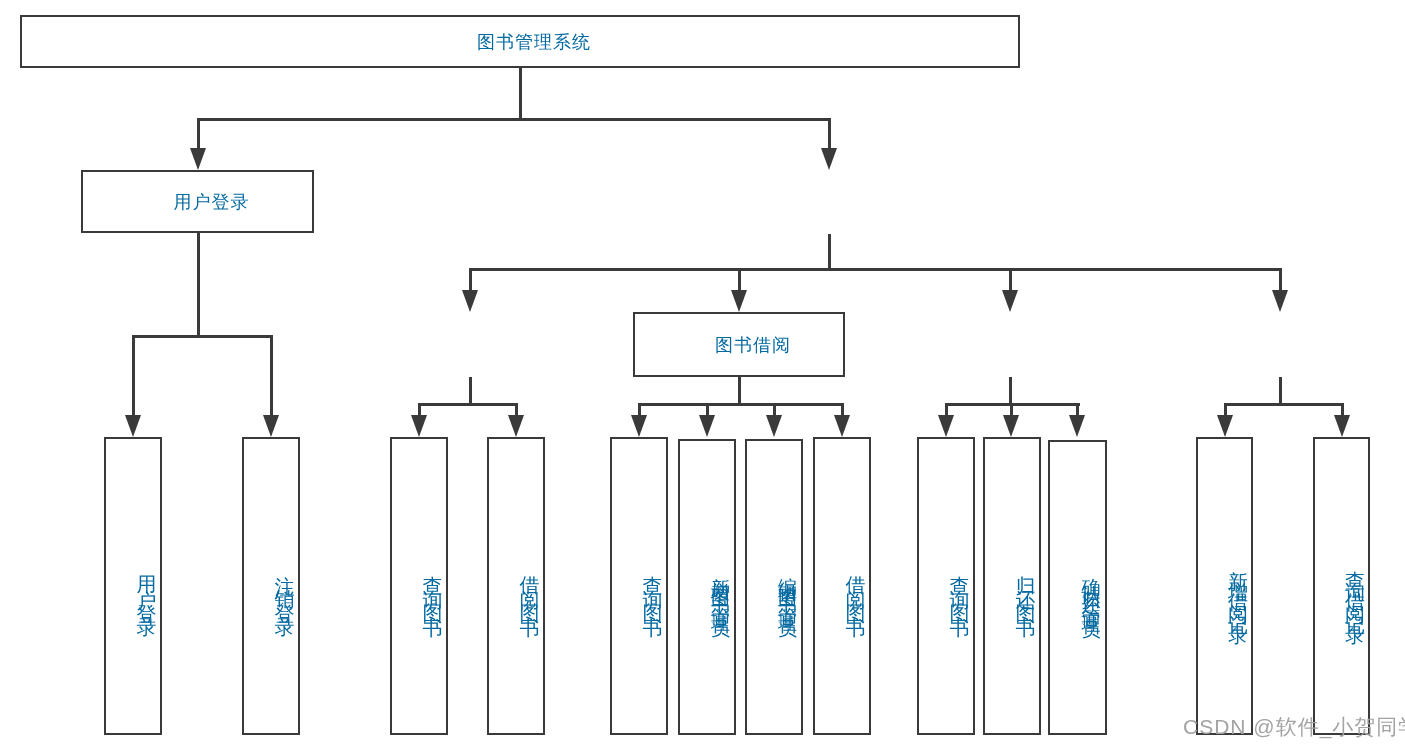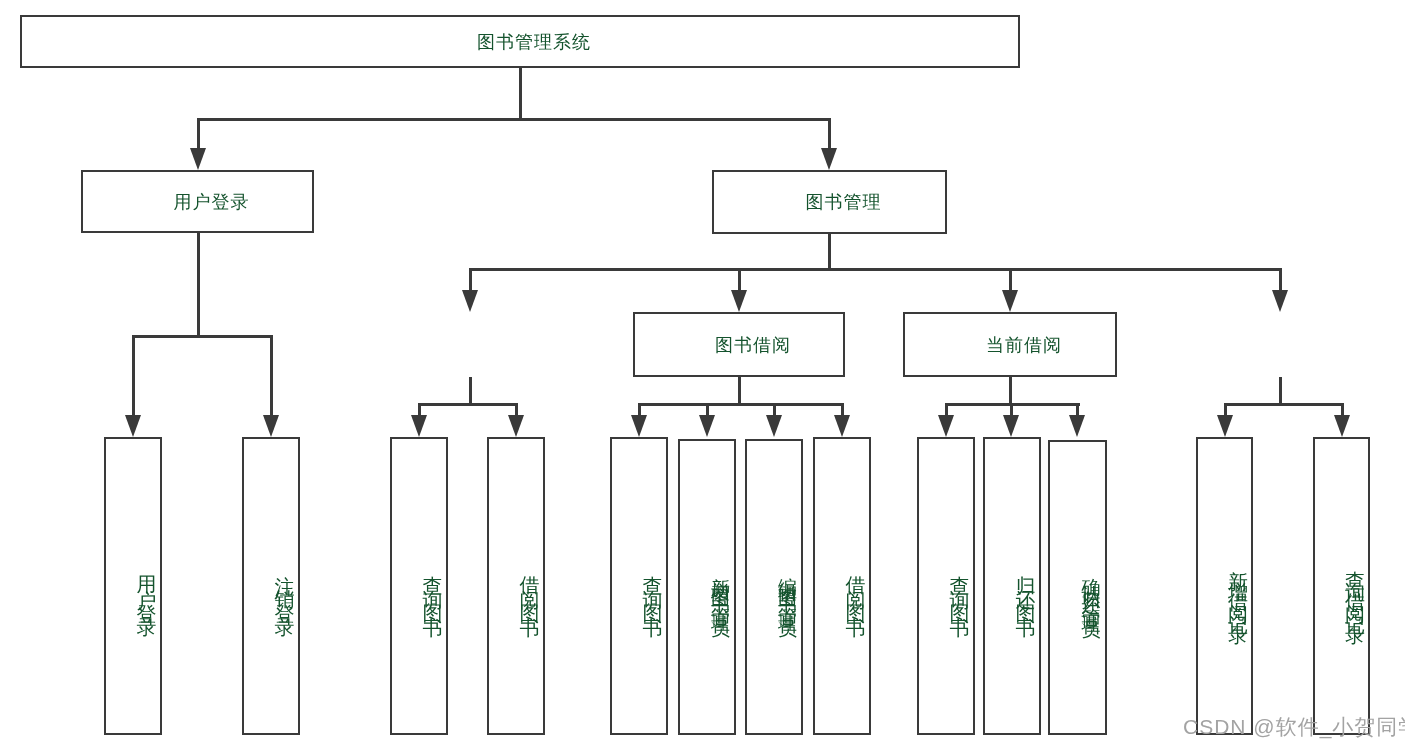--- a/index.html
+++ b/index.html
@@ -11,21 +11,21 @@
     overflow:hidden;
   }
   .box{
     position:absolute;
     box-sizing:border-box;
     border:2.5px solid #3a3a3a;
     background:#ffffff;
     display:flex;
     align-items:center;
     justify-content:center;
-    color:#14532d;
+    color:#0369a1;
     font-size:18px;
     letter-spacing:1px;
     z-index:2;
     padding-left:28px;
   }
   .box.v{
     writing-mode:vertical-rl;
     font-size:20px;
     letter-spacing:14px;
     line-height:1;
@@ -66,42 +66,40 @@
   <div class="box" style="left:20px;top:15px;width:1000px;height:53px">图书管理系统</div>
 
   <div class="line vl" style="left:519px;top:68px;height:52px"></div>
   <div class="line hl" style="left:197px;top:118px;width:634px"></div>
   <div class="line vl" style="left:197px;top:118px;height:34px"></div>
   <div class="arrow" style="left:190px;top:148px"></div>
   <div class="line vl" style="left:828px;top:118px;height:34px"></div>
   <div class="arrow" style="left:821px;top:148px"></div>
 
   <div class="box" style="left:81px;top:170px;width:233px;height:63px">用户登录</div>
-  <div class="box" style="left:712px;top:170px;width:235px;height:64px">图书管理</div>
 
   <div class="line vl" style="left:197px;top:233px;height:104px"></div>
   <div class="line hl" style="left:132px;top:335px;width:141px"></div>
   <div class="line vl" style="left:132px;top:335px;height:83px"></div>
   <div class="arrow" style="left:125px;top:415px"></div>
   <div class="line vl" style="left:270px;top:335px;height:83px"></div>
   <div class="arrow" style="left:263px;top:415px"></div>
 
   <div class="line vl" style="left:828px;top:234px;height:36px"></div>
   <div class="line hl" style="left:469px;top:268px;width:812px"></div>
   <div class="line vl" style="left:469px;top:268px;height:26px"></div>
   <div class="arrow" style="left:462px;top:290px"></div>
   <div class="line vl" style="left:738px;top:268px;height:26px"></div>
   <div class="arrow" style="left:731px;top:290px"></div>
   <div class="line vl" style="left:1009px;top:268px;height:26px"></div>
   <div class="arrow" style="left:1002px;top:290px"></div>
   <div class="line vl" style="left:1279px;top:268px;height:26px"></div>
   <div class="arrow" style="left:1272px;top:290px"></div>
 
   <div class="box" style="left:633px;top:312px;width:212px;height:65px">图书借阅</div>
-  <div class="box" style="left:903px;top:312px;width:214px;height:65px">当前借阅</div>
 
   <div class="line vl" style="left:469px;top:377px;height:28px"></div>
   <div class="line hl" style="left:418px;top:403px;width:100px"></div>
   <div class="line vl" style="left:418px;top:403px;height:15px"></div>
   <div class="arrow" style="left:411px;top:415px"></div>
   <div class="line vl" style="left:515px;top:403px;height:15px"></div>
   <div class="arrow" style="left:508px;top:415px"></div>
 
   <div class="line vl" style="left:738px;top:377px;height:28px"></div>
   <div class="line hl" style="left:638px;top:403px;width:206px"></div>

